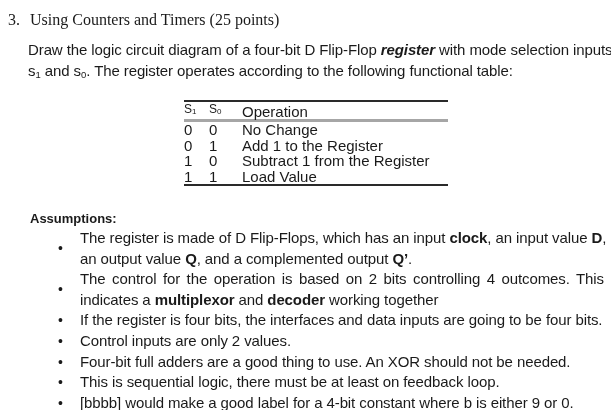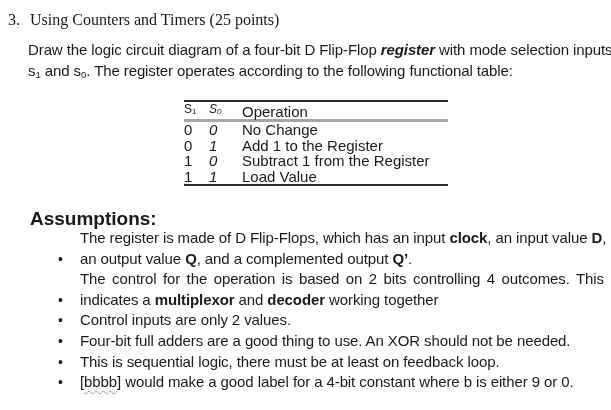--- a/index.html
+++ b/index.html
@@ -38,34 +38,34 @@
   .ftable th,.ftable td{
     padding:0;text-align:left;font-weight:normal;vertical-align:bottom;
   }
   .ftable thead th{
     border-bottom:3px solid #a6a6a6;height:17px;line-height:15px;
   }
   .th-s{font-size:12px;}
   .hsub{font-size:8px;vertical-align:-1px;}
   .ftable td{height:15.5px;line-height:15.5px;}
   .c1{width:25px;padding-left:6px;}
-  .c2{width:33px;font-style:italic;}
+  .c2{width:33px;}
   .c3{width:206px;}
 
   
   .assump-head{
     position:absolute;left:30px;top:209px;
-    font-size:19px;font-weight:bold;line-height:19px;
+    font-size:13px;font-weight:bold;line-height:19px;
   }
   .bullets{
     position:absolute;left:58px;top:228px;width:546px;
     margin:0;padding:0;list-style:none;
     font-size:15px;line-height:20.6px;letter-spacing:-0.1px;
   }
-  .bullets li{display:flex;align-items:flex-end;}
+  .bullets li{display:flex;align-items:center;}
   .dot{flex:0 0 22px;}
   .dot::before{content:"\2022";font-size:14px;}
   .btext{flex:1 1 auto;min-width:0;}
   .just{text-align:justify;text-align-last:justify;}
   b{font-weight:bold;}
   .sq{
     text-decoration:underline;
     text-decoration-style:wavy;
     text-decoration-color:#999999;
     text-decoration-thickness:1px;
@@ -131,20 +131,26 @@
     </li>
 
     <li>
       <span class="dot"></span>
       <span class="btext">
         <span class="line just">The control for the operation is based on 2 bits controlling 4 outcomes. This</span>
         <span class="line nowrap"><span>indicates a </span><b>multiplexor</b><span> and </span><b>decoder</b><span> working together</span></span>
       </span>
     </li>
 
+    <li>
+      <span class="dot"></span>
+      <span class="btext">
+          <span class="line nowrap">If the register is four bits, the interfaces and data inputs are going to be four bits.</span>
+        </span>
+    </li>
 
     <li>
       <span class="dot"></span>
       <span class="btext">
           <span class="line nowrap">Control inputs are only 2 values.</span>
         </span>
     </li>
 
     <li>
       <span class="dot"></span>

